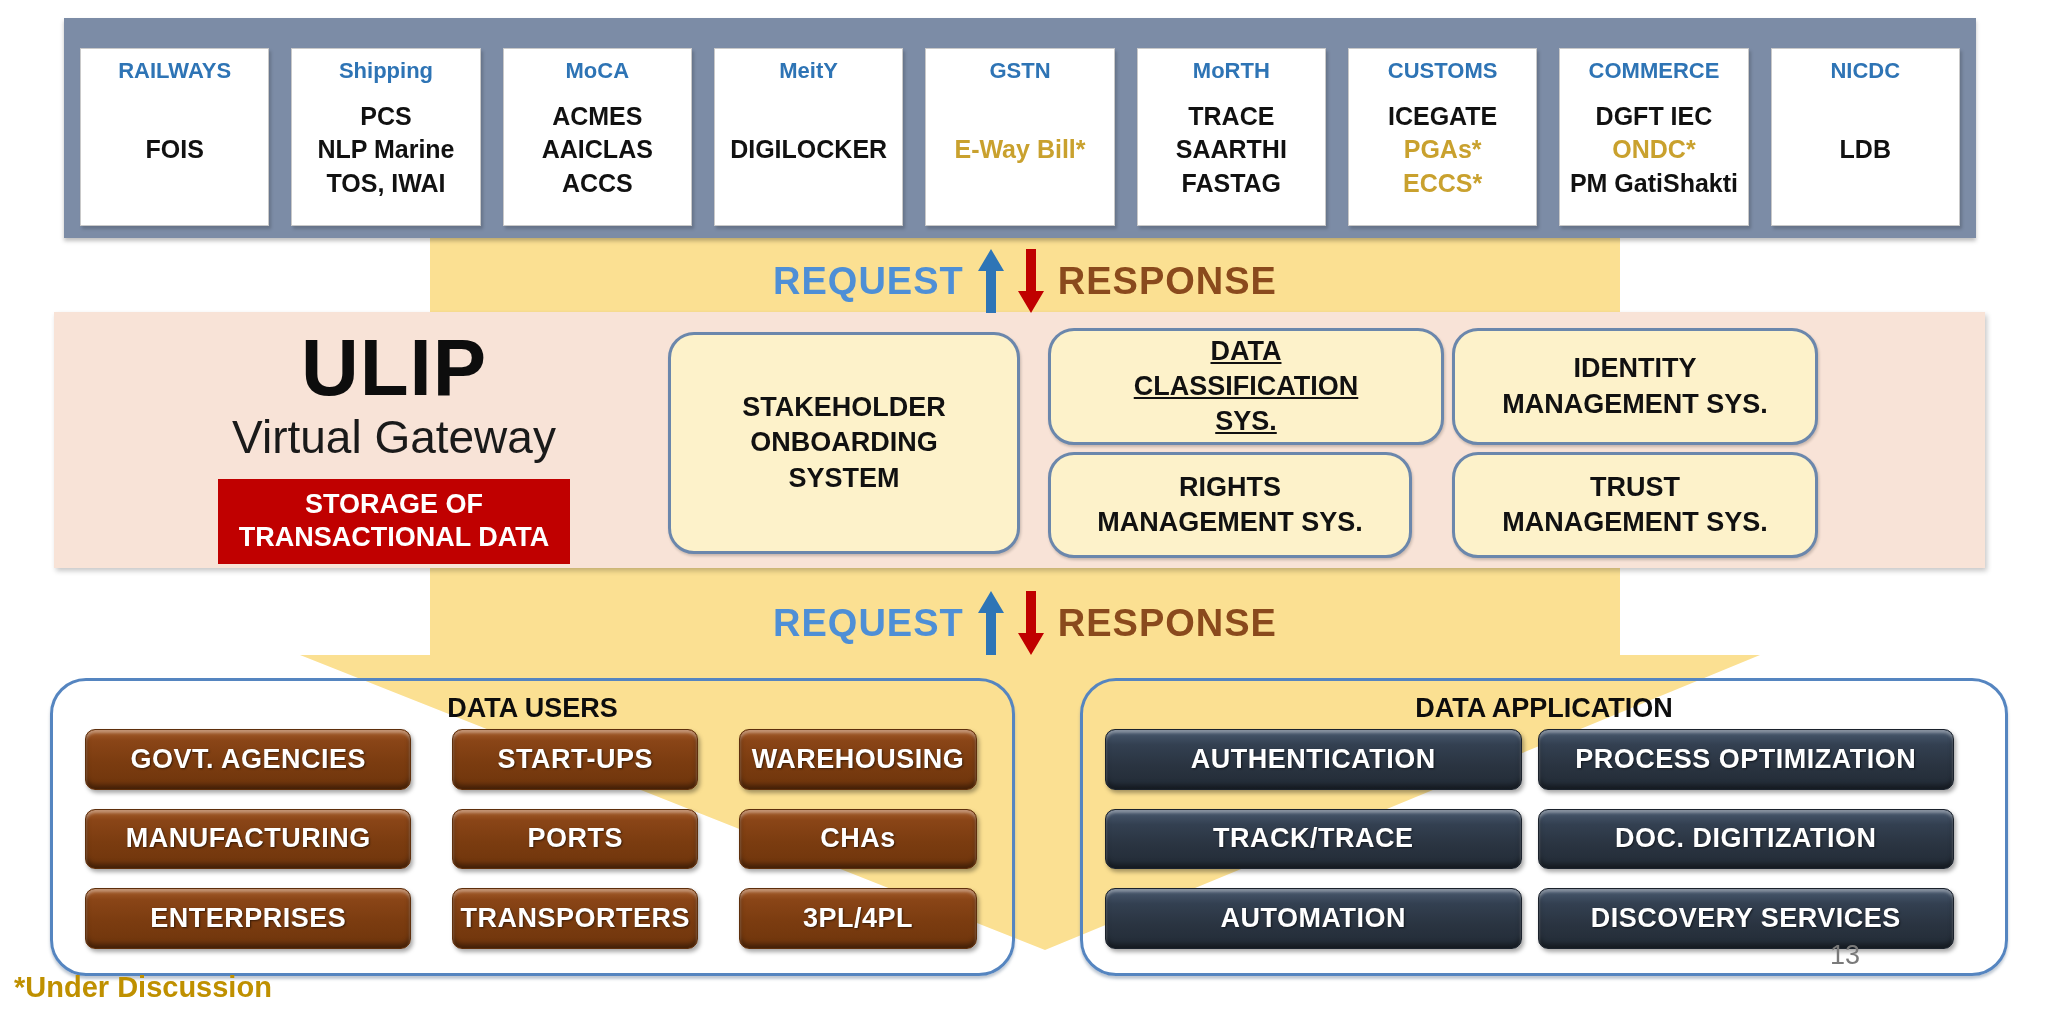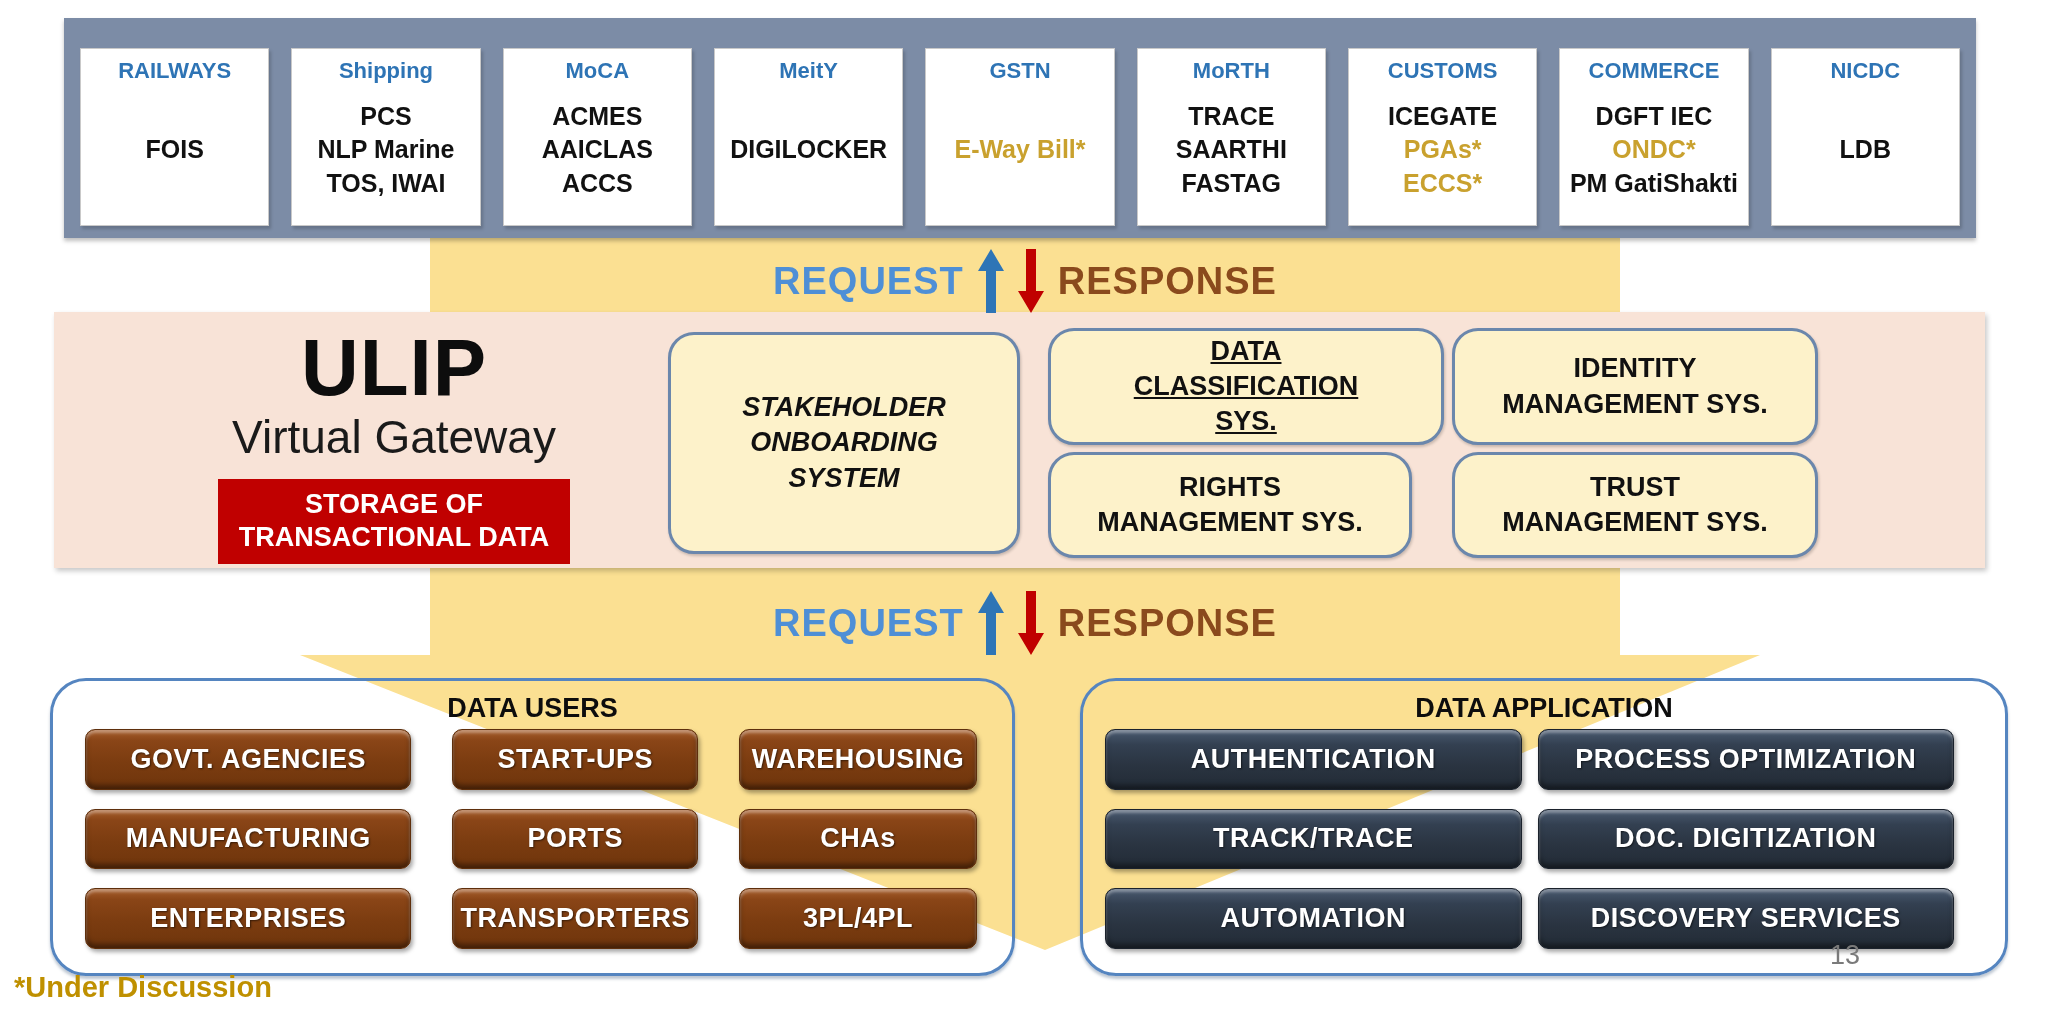--- a/index.html
+++ b/index.html
@@ -50,21 +50,21 @@
   .storage-box {
     margin:16px auto 0 auto; width:352px; background:#C00000; color:#ffffff;
     font-size:27px; font-weight:bold; line-height:1.25; padding:9px 6px; text-align:center;
   }
   .module {
     position:absolute; background:#FDF2CA; border:3px solid #6B87AC; border-radius:26px;
     display:flex; align-items:center; justify-content:center; text-align:center;
     font-size:27px; font-weight:bold; color:#111111; line-height:1.3;
     box-shadow:1px 2px 3px rgba(0,0,0,.2);
   }
-  .mod-onboarding     { left:614px;  top:20px;  width:352px; height:222px; padding:17px 34px;font-style:italic; }
+  .mod-onboarding     { left:614px;  top:20px;  width:352px; height:222px; padding:17px 34px; }
   .mod-classification { left:994px;  top:16px;  width:396px; height:117px; padding:0 86px;text-decoration:underline; }
   .mod-rights         { left:994px;  top:140px; width:364px; height:106px; padding:0 40px; }
   .mod-identity       { left:1398px; top:16px;  width:366px; height:117px; padding:0 40px; }
   .mod-trust          { left:1398px; top:140px; width:366px; height:106px; padding:0 40px; }
 
   
   .panel {
     position:absolute; top:678px; height:298px; border:3px solid #5585C0; border-radius:36px;
     z-index:2; box-shadow:0 3px 3px rgba(110,130,155,.45);
   }

